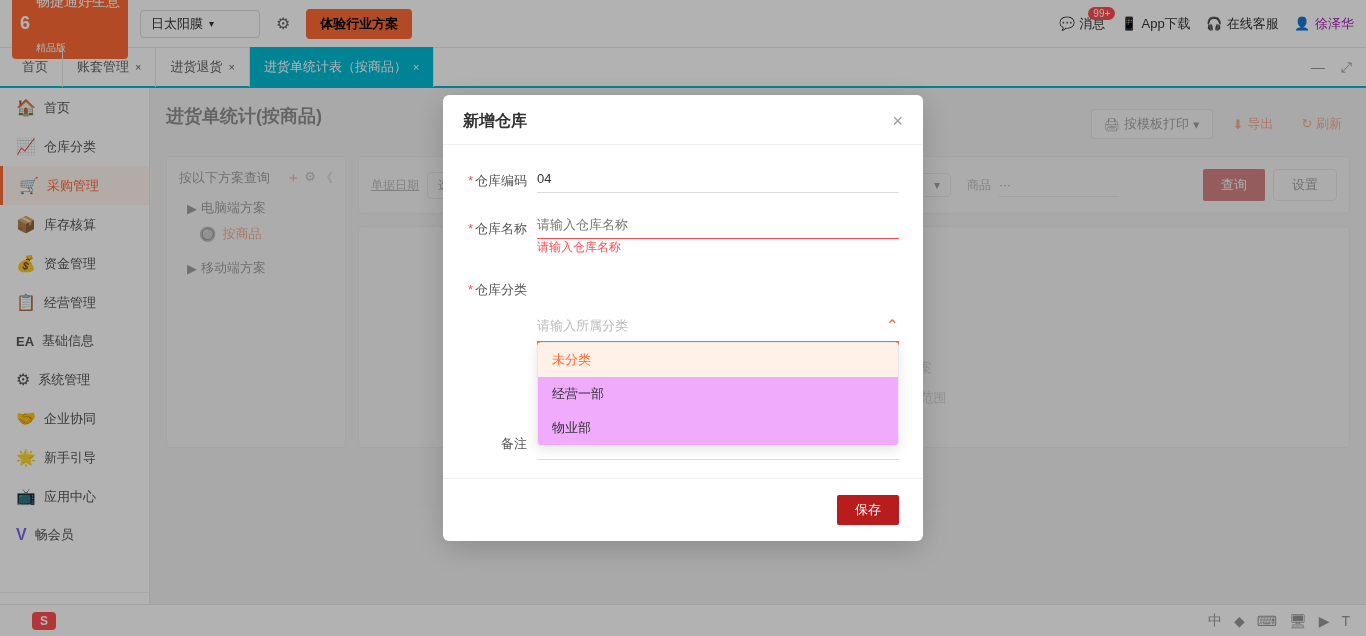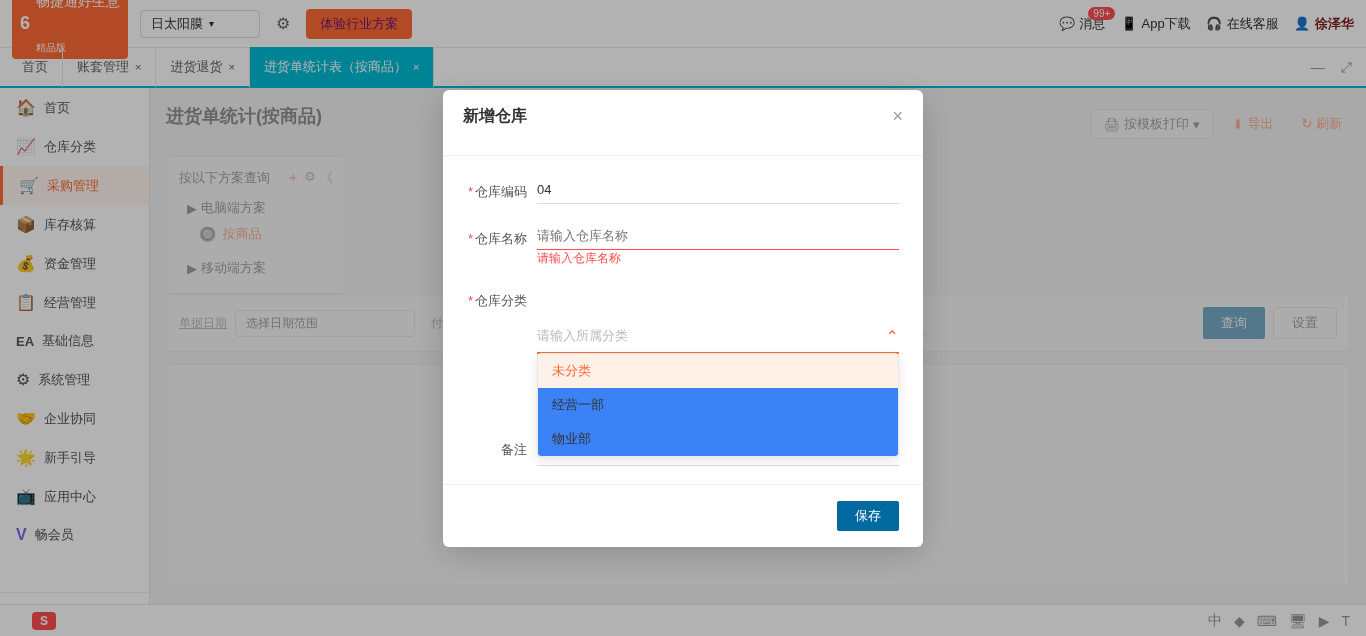--- a/index.html
+++ b/index.html
@@ -16,30 +16,30 @@
     }
     .logo-icon { color: #fff; font-size: 18px; font-weight: bold; }
     .store-selector {
       display: flex; align-items: center; gap: 6px; border: 1px solid #ddd;
       border-radius: 4px; padding: 4px 10px; cursor: pointer; min-width: 120px;
     }
     .store-selector span { color: #333; }
     .arrow-down { color: #999; font-size: 10px; }
     .gear-btn { color: #666; font-size: 16px; cursor: pointer; padding: 4px; }
     .trial-btn {
-      background: #ff6b35; color: #701a75; border: none; border-radius: 4px;
-      padding: 6px 14px; cursor: pointer; font-size: 13px;
+      background: #ff6b35; color: #000000; border: none; border-radius: 4px;
+      padding: 6px 14px; cursor: pointer; font-size: 13px; font-weight: bold;
     }
     .nav-right { margin-left: auto; display: flex; align-items: center; gap: 16px; }
     .nav-icon-item { display: flex; align-items: center; gap: 4px; cursor: pointer; color: #333; position: relative; }
     .badge {
       background: #ff4d4f; color: #fff; font-size: 10px; border-radius: 10px;
       padding: 1px 5px; position: absolute; top: -8px; right: -10px;
     }
-    .user-name { color: #7f1d1d; cursor: pointer; font-weight: bold; }
+    .user-name { color: #a21caf; cursor: pointer; }
 
     
     .tabs-bar {
       display: flex; align-items: center; background: #fff;
       border-bottom: 2px solid #00bcd4; height: 40px; padding: 0 8px;
     }
     .tab {
       display: flex; align-items: center; gap: 6px; padding: 0 14px;
       height: 40px; cursor: pointer; color: #666; border-right: 1px solid #e8e8e8;
       white-space: nowrap;
@@ -66,21 +66,21 @@
     .sidebar-item .si-label { font-size: 13px; }
     .sidebar-bottom { margin-top: auto; display: flex; padding: 12px 16px; gap: 12px; border-top: 1px solid #f0f0f0; }
     .sb-icon { color: #999; cursor: pointer; font-size: 16px; }
 
     
     .content-area { flex: 1; background: #f5f5f5; padding: 16px; overflow: auto; position: relative; }
     .page-title { font-size: 18px; font-weight: bold; color: #333; margin-bottom: 16px; }
     .tree-header { display: flex; align-items: center; gap: 4px; padding: 4px 8px; color: #555; }
     .tree-indent { padding-left: 20px; }
     .btn-primary {
-      background: #0369a1; color: #fff; border: none; border-radius: 2px;
+      background: #b91c1c; color: #fff; border: none; border-radius: 2px;
       padding: 6px 18px; cursor: pointer; font-size: 13px;
     }
     .btn-default {
       background: #fff; color: #555; border: 1px solid #ddd; border-radius: 4px;
       padding: 6px 18px; cursor: pointer; font-size: 13px;
     }
 
     .print-btn {
       display: flex; align-items: center; gap: 4px; background: #fff;
       border: 1px solid #ddd; border-radius: 4px; padding: 5px 12px; cursor: pointer; color: #555;
@@ -98,49 +98,49 @@
     }
 
     
     .modal {
       background: #fff; border-radius: 6px; width: 480px;
       box-shadow: 0 8px 32px rgba(0,0,0,0.18); position: relative;
       padding-bottom: 0; overflow: visible;
     }
     .modal-header {
       display: flex; align-items: center; justify-content: space-between;
-      padding: 16px 20px 28px; border-bottom: 1px solid #f0f0f0;
+      padding: 16px 20px 12px; border-bottom: 1px solid #f0f0f0;
     }
     .modal-title { font-size: 16px; font-weight: bold; color: #333; }
     .modal-close { cursor: pointer; color: #999; font-size: 18px; }
     .modal-body { padding: 20px 24px 0; }
     .form-row { display: flex; align-items: flex-start; margin-bottom: 18px; position: relative; }
     .form-label {
       width: 70px; color: #555; font-size: 13px; padding-top: 7px;
       flex-shrink: 0; text-align: right; padding-right: 10px;
     }
     .required { color: #ff4d4f; margin-right: 2px; }
     .form-input {
       flex: 1; border: none; border-bottom: 1px solid #ddd; padding: 6px 0;
       font-size: 13px; outline: none; color: #333;
     }
     .form-input.error { border-bottom-color: #ff4d4f; }
     .error-msg { color: #ff4d4f; font-size: 12px; position: absolute; left: 70px; top: 32px; }
 
     .dropdown-trigger {
-      flex: 1; border: none; border-bottom: 2px solid #c4b5fd; padding: 6px 0;
+      flex: 1; border: none; border-bottom: 7px solid #c4b5fd; padding: 6px 0;
       font-size: 13px; color: #999; display: flex; align-items: center;
       justify-content: space-between; cursor: pointer; margin-top: 36px;
     }
     .dropdown-trigger.open { border-bottom-color: #ff6b35; }
     .chevron-up { color: #ff6b35; font-size: 16px; }
 
     .dropdown-list {
       position: absolute; top: 68px; left: 70px; right: 0;
-      background: #3b82f6; border: 1px solid #e8e8e8; border-radius: 4px;
+      background: #f0abfc; border: 1px solid #e8e8e8; border-radius: 4px;
       box-shadow: 0 4px 12px rgba(0,0,0,0.1); z-index: 10;
     }
     .dropdown-item {
       padding: 8px 14px; cursor: pointer; color: #333; font-size: 13px;
     }
     .dropdown-item.selected { background: #fff0e8; color: #ff6b35; }
 
     .form-textarea {
       flex: 1; border: none; border-bottom: 1px solid #ddd; padding: 6px 0;
       font-size: 13px; outline: none; color: #333; resize: none; height: 32px;
@@ -297,21 +297,21 @@
           <span>⬇</span>
           <span>导出</span>
         </div>
         <div class="refresh-btn">
           <span>↻</span>
           <span>刷新</span>
         </div>
       </div>
     </div>
 
-    <div style="display:flex;flex-direction:column;">
+    <div style="display:flex;gap:12px;">
 
       <div style="width:180px;flex-shrink:0;background:#fff;border-radius:4px;border:1px solid #e8e8e8;padding:12px;">
         <div style="display:flex;align-items:center;justify-content:space-between;margin-bottom:8px;">
           <span style="color:#555;font-size:13px;">按以下方案查询</span>
           <div style="display:flex;gap:4px;">
             <span style="color:#ff6b35;cursor:pointer;font-size:14px;">＋</span>
             <span style="color:#999;cursor:pointer;">⚙</span>
             <span style="color:#999;cursor:pointer;">《</span>
           </div>
         </div>

